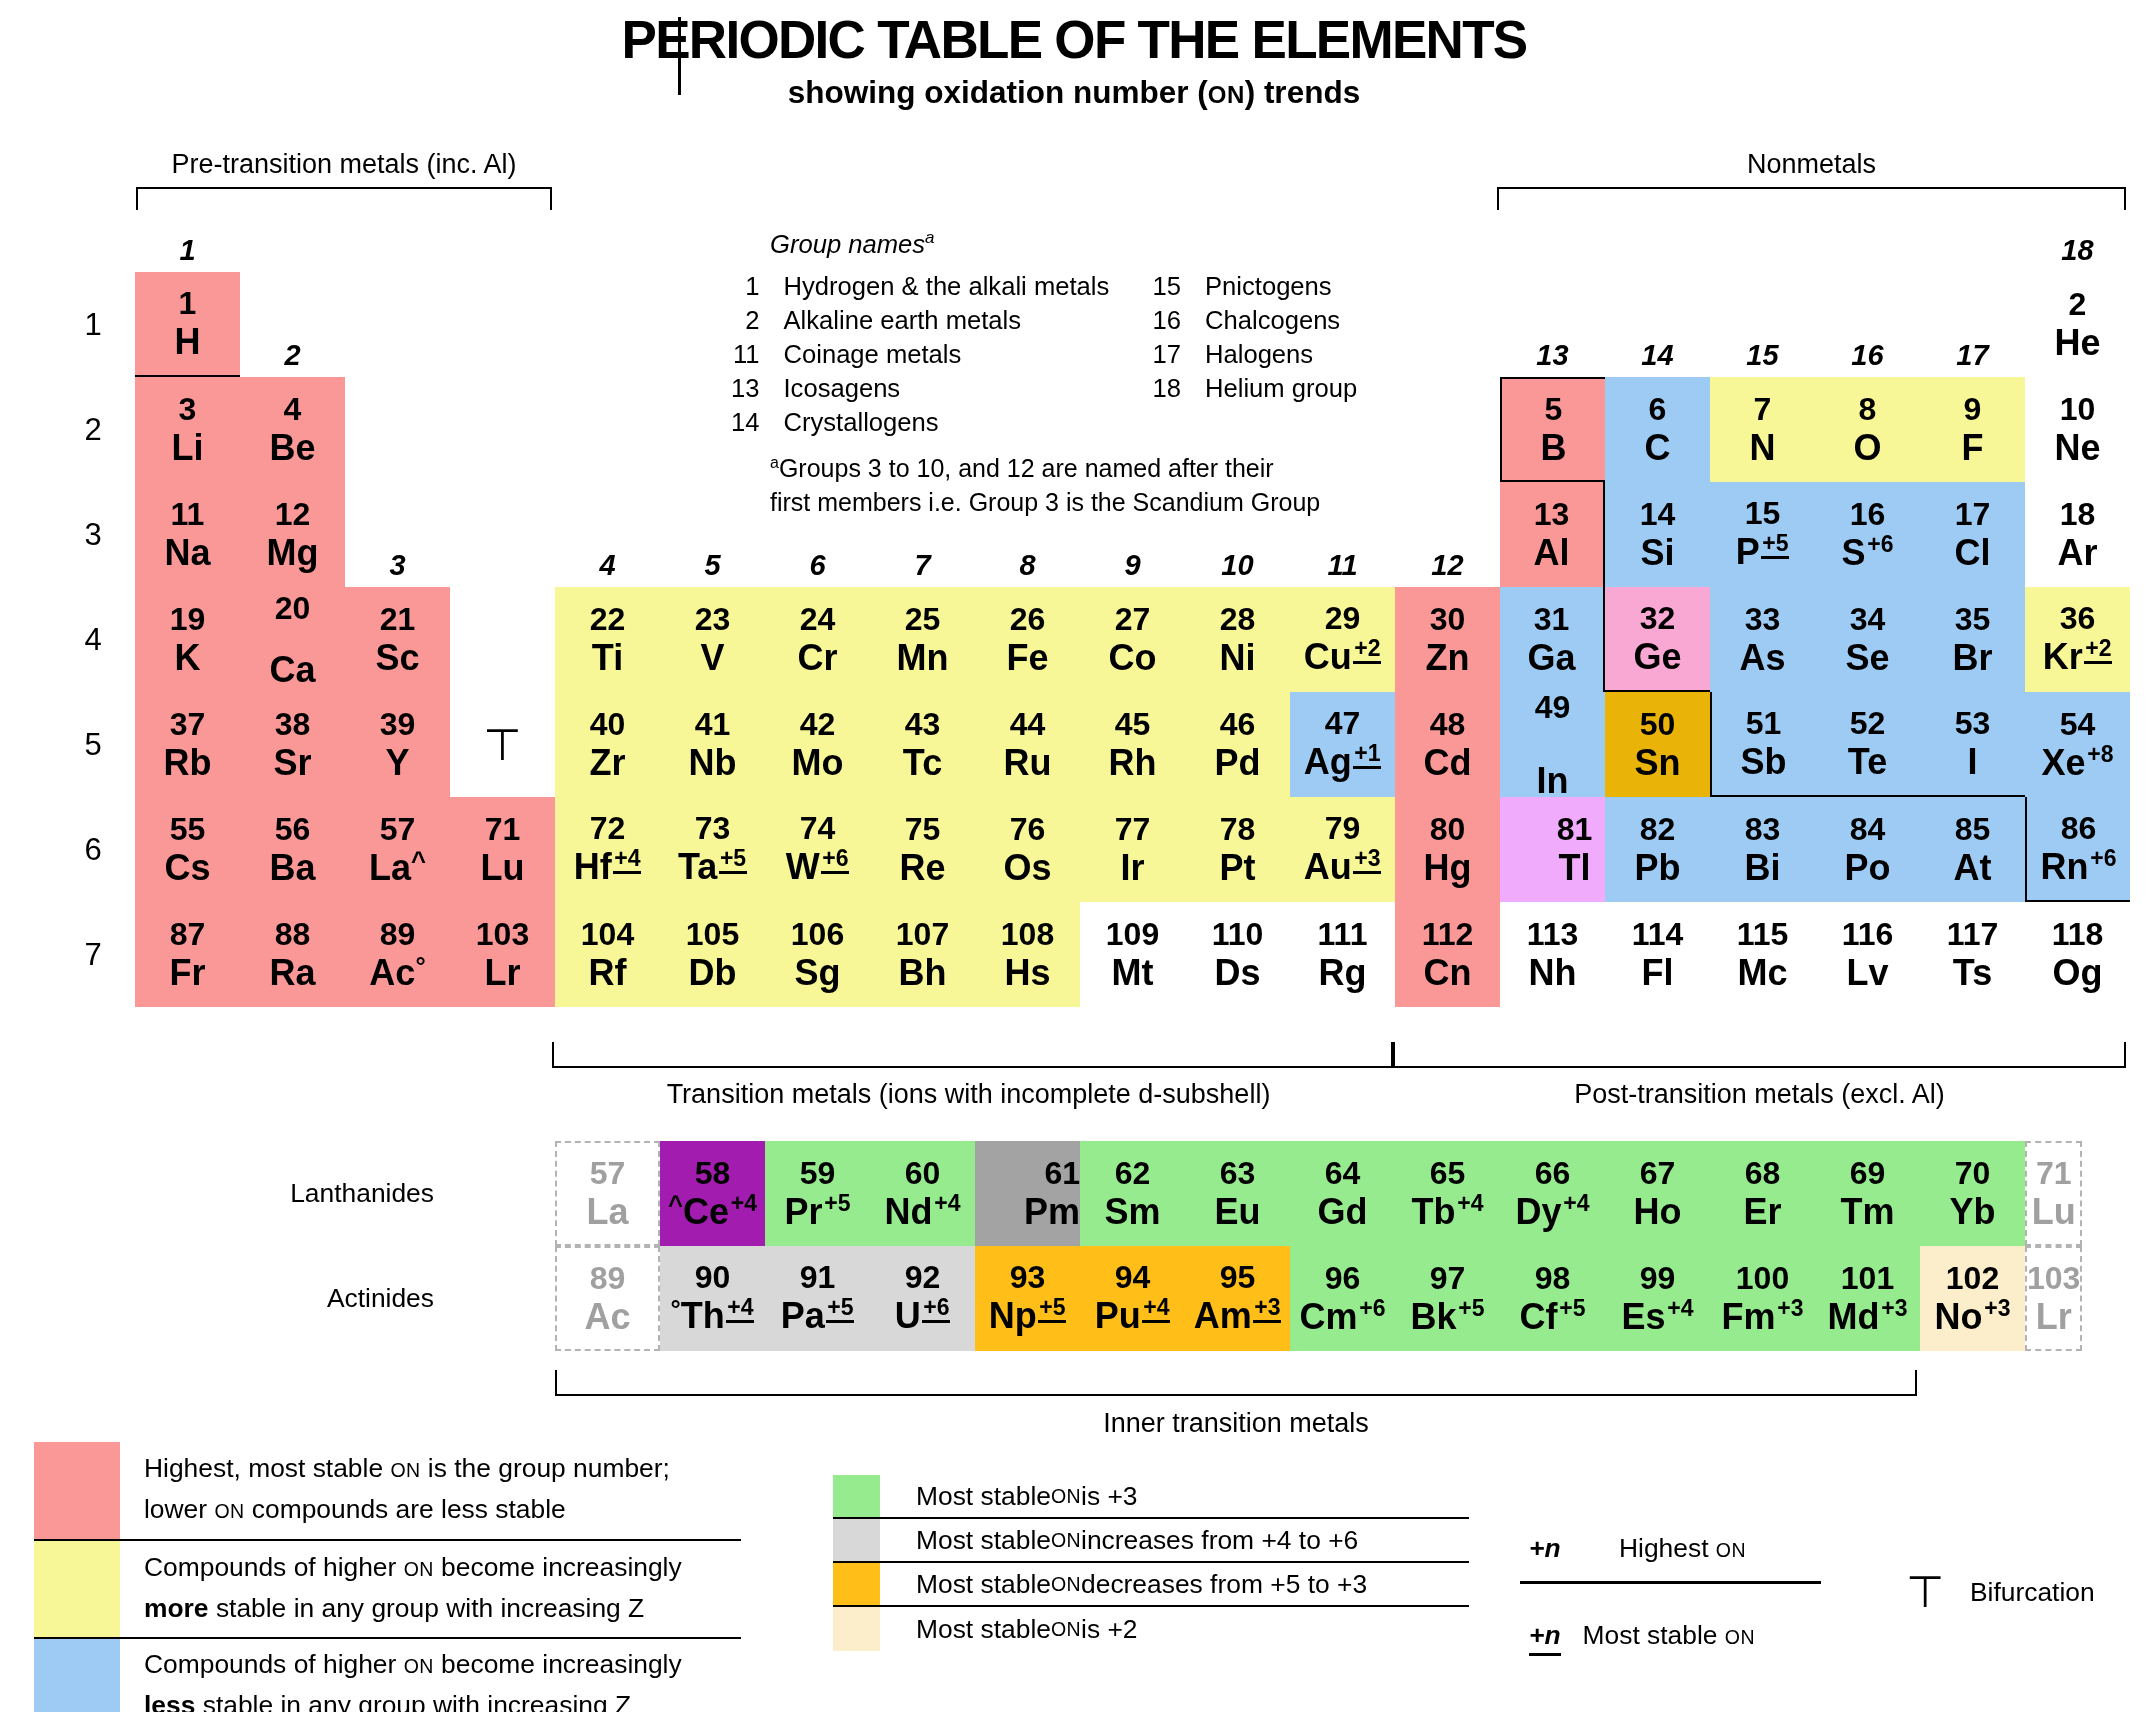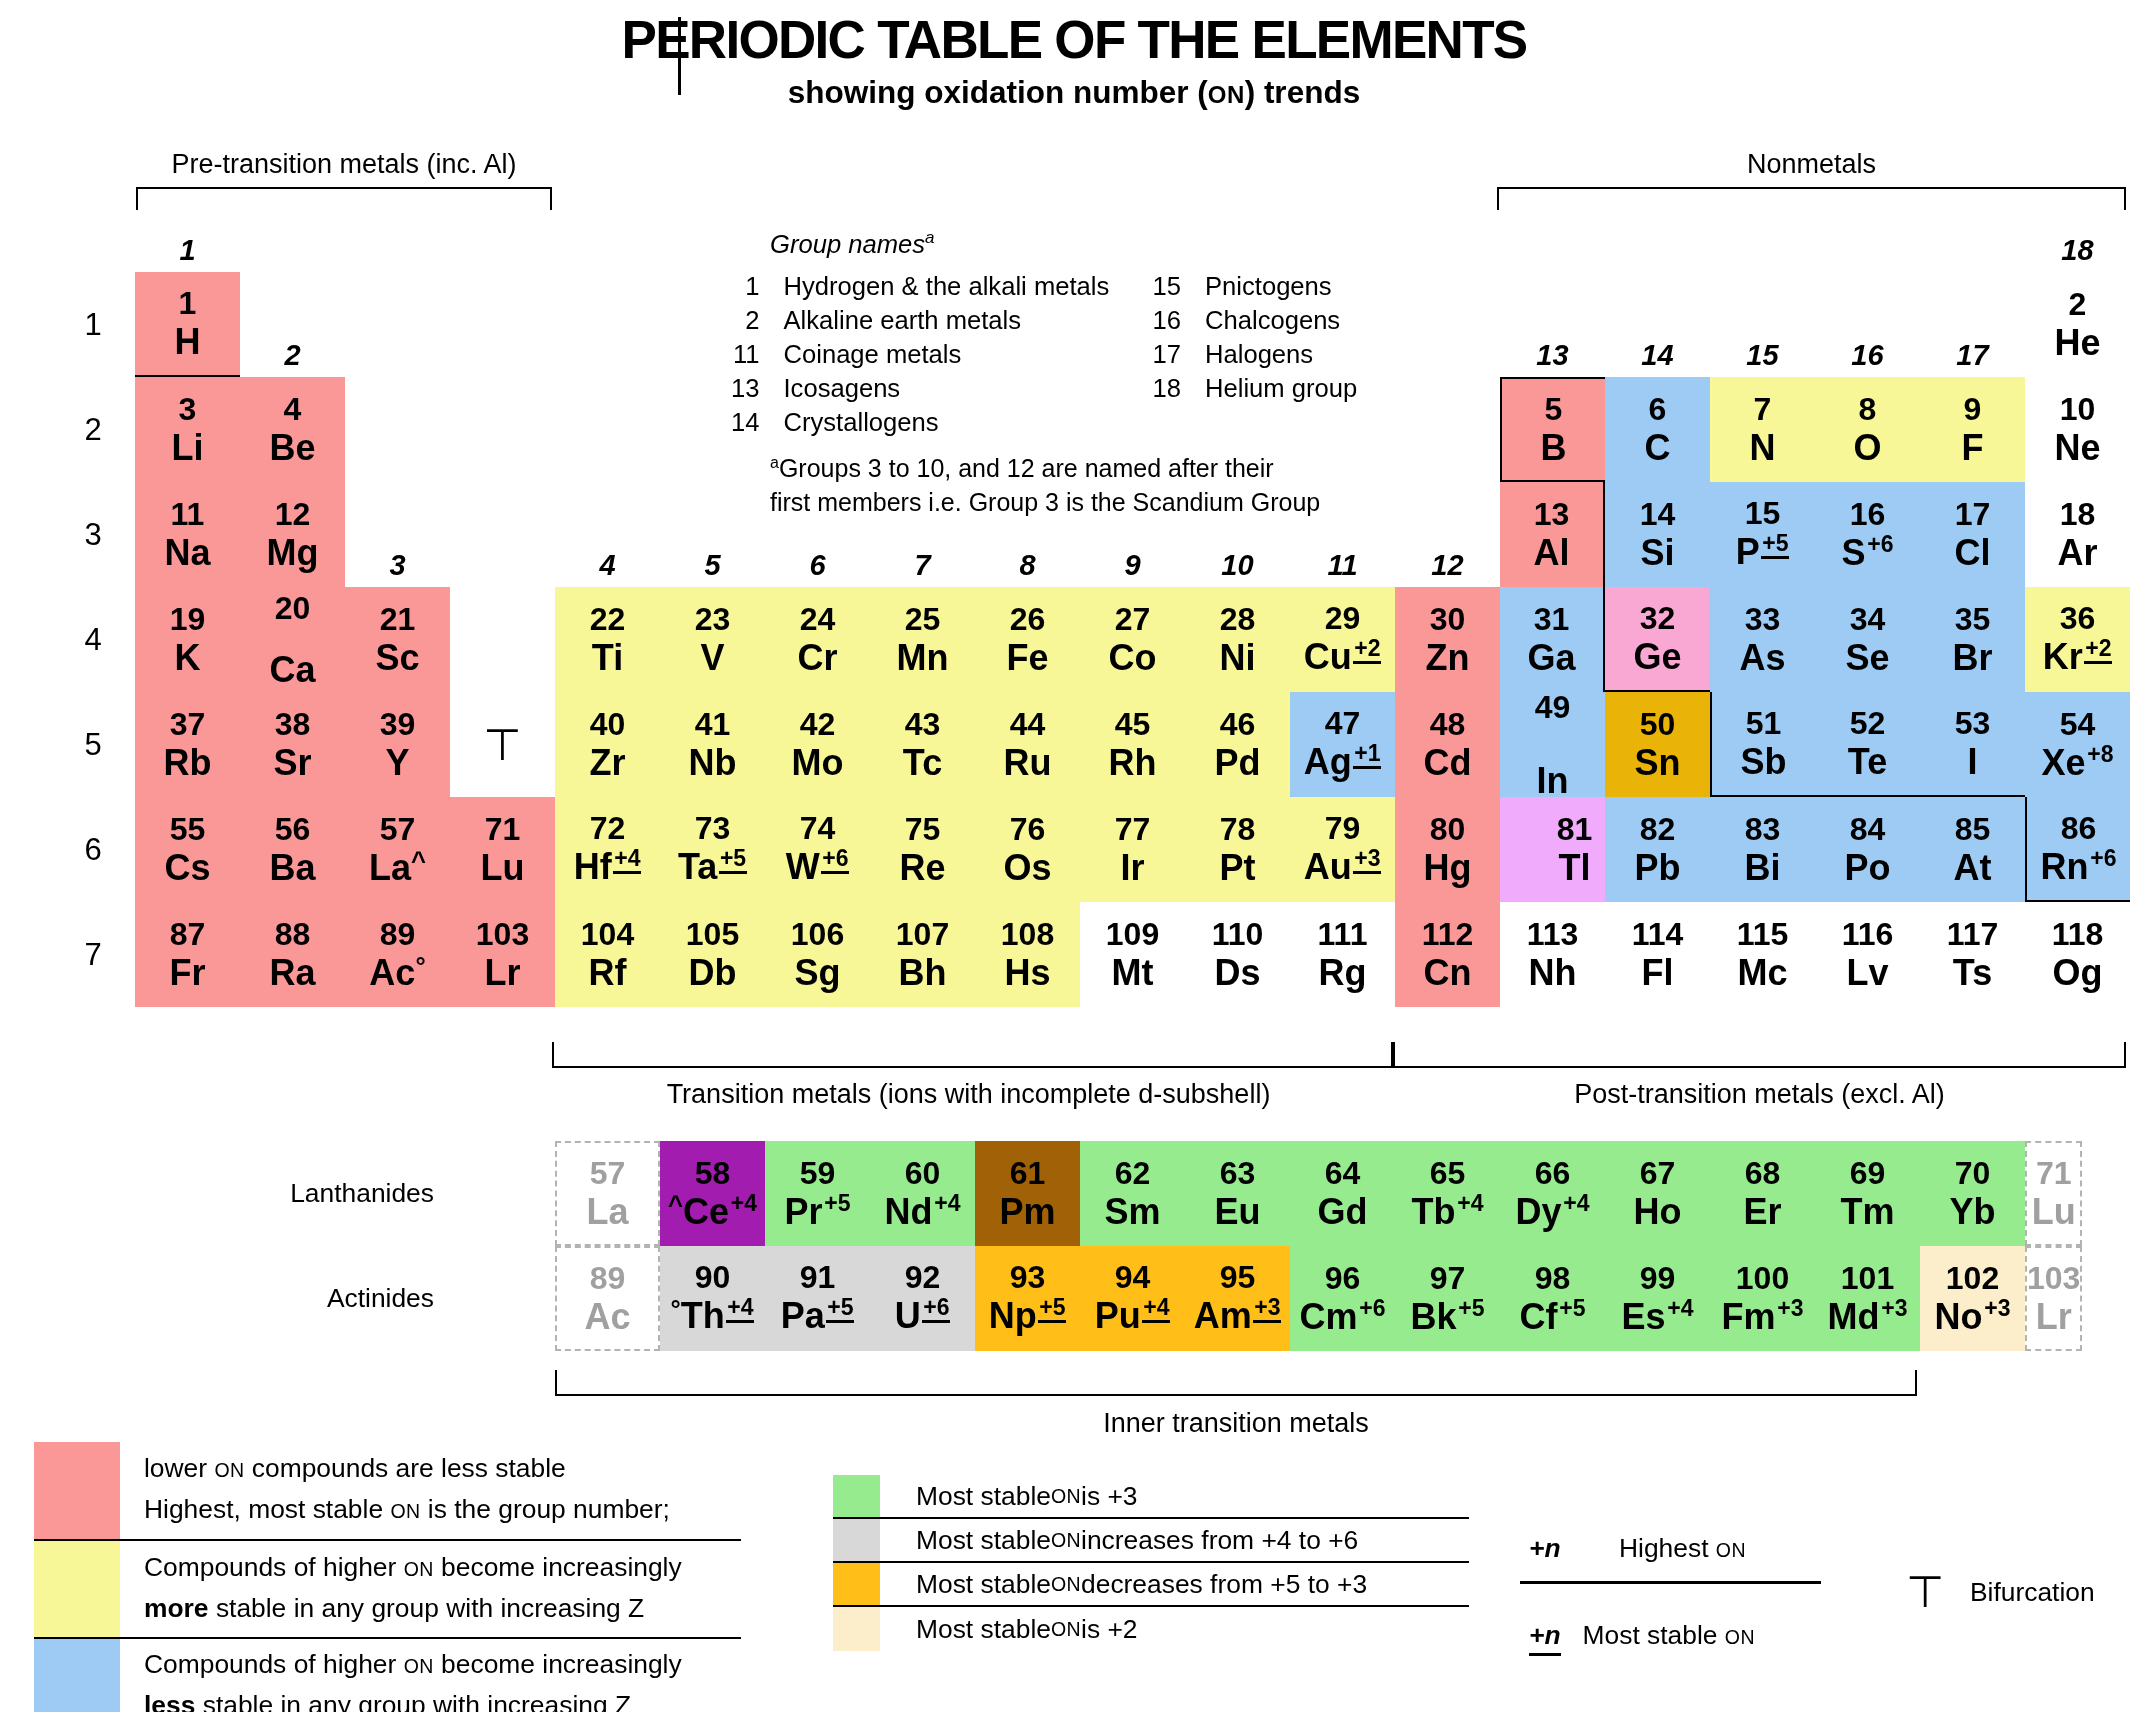--- a/index.html
+++ b/index.html
@@ -551,21 +551,21 @@
         <div class="symline"><span class="mark">^</span><span class="symtxt">Ce</span><span class="on">+4</span></div>
       </div>
       <div class="cell" style="grid-area: 1 / 4; background: rgb(151, 235, 143);">
         <div class="num">59</div>
         <div class="symline"><span class="symtxt">Pr</span><span class="on">+5</span></div>
       </div>
       <div class="cell" style="grid-area: 1 / 5; background: rgb(151, 235, 143);">
         <div class="num">60</div>
         <div class="symline"><span class="symtxt">Nd</span><span class="on">+4</span></div>
       </div>
-      <div class="cell" style="grid-area: 1 / 6; background: #a16207;">
+      <div class="cell" style="grid-area: 1 / 6; background: #a3a3a3; align-items: flex-end;">
         <div class="num">61</div>
         <div class="symline"><span class="symtxt">Pm</span></div>
       </div>
       <div class="cell" style="grid-area: 1 / 7; background: rgb(151, 235, 143);">
         <div class="num">62</div>
         <div class="symline"><span class="symtxt">Sm</span></div>
       </div>
       <div class="cell" style="grid-area: 1 / 8; background: rgb(151, 235, 143);">
         <div class="num">63</div>
         <div class="symline"><span class="symtxt">Eu</span></div>
@@ -664,22 +664,22 @@
       </div>
     </div>
 
   <div class="bracket bottom" style="left:555px;width:1362px;top:1370px"></div>
   <div class="bracket-label" style="left:555px;width:1362px;top:1407px">Inner transition metals</div>
 
   <div class="legend-left">
       <div class="ll-row sep">
         <div class="ll-swatch" style="background: rgb(250, 151, 151);"></div>
         <div class="ll-text">
+          <div><span>Highest, most stable </span><span class="sc">ON</span><span> is the group number;</span></div>
           <div><span>lower </span><span class="sc">ON</span><span> compounds are less stable</span></div>
-          <div><span>Highest, most stable </span><span class="sc">ON</span><span> is the group number;</span></div>
         </div>
       </div>
       <div class="ll-row sep">
         <div class="ll-swatch" style="background: rgb(247, 247, 151);"></div>
         <div class="ll-text">
           <div><span>Compounds of higher </span><span class="sc">ON</span><span> become increasingly</span></div>
           <div><span class="b">more</span><span> stable in any group with increasing Z</span></div>
         </div>
       </div>
       <div class="ll-row">

